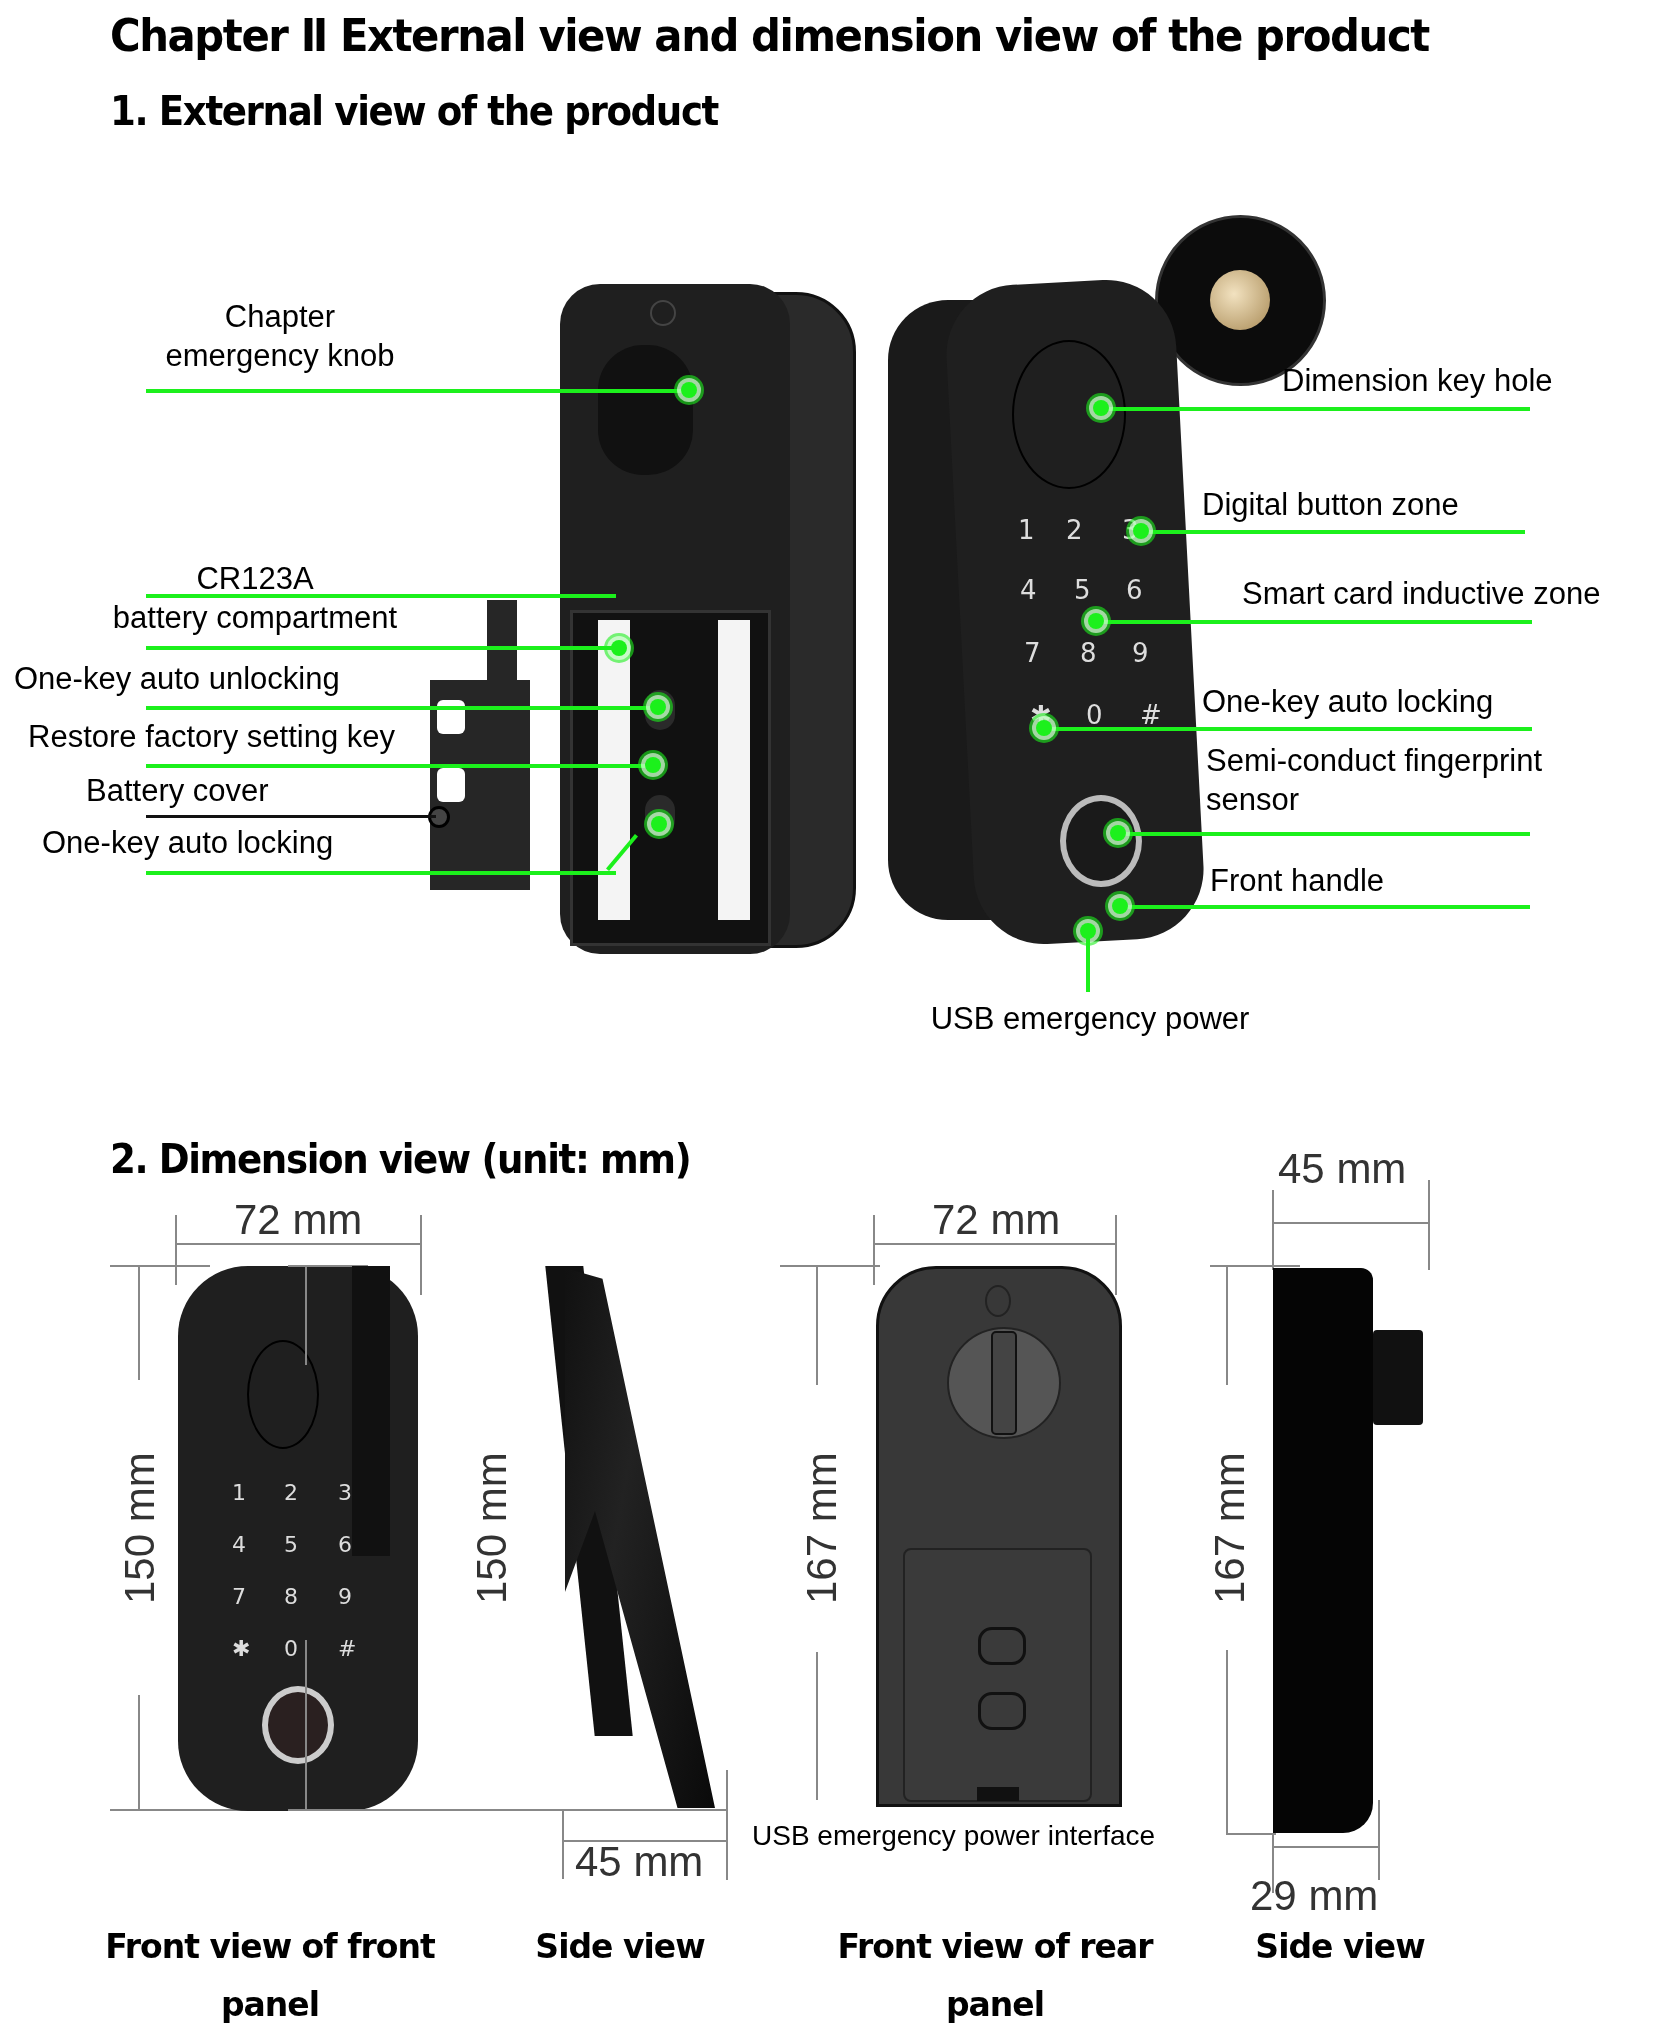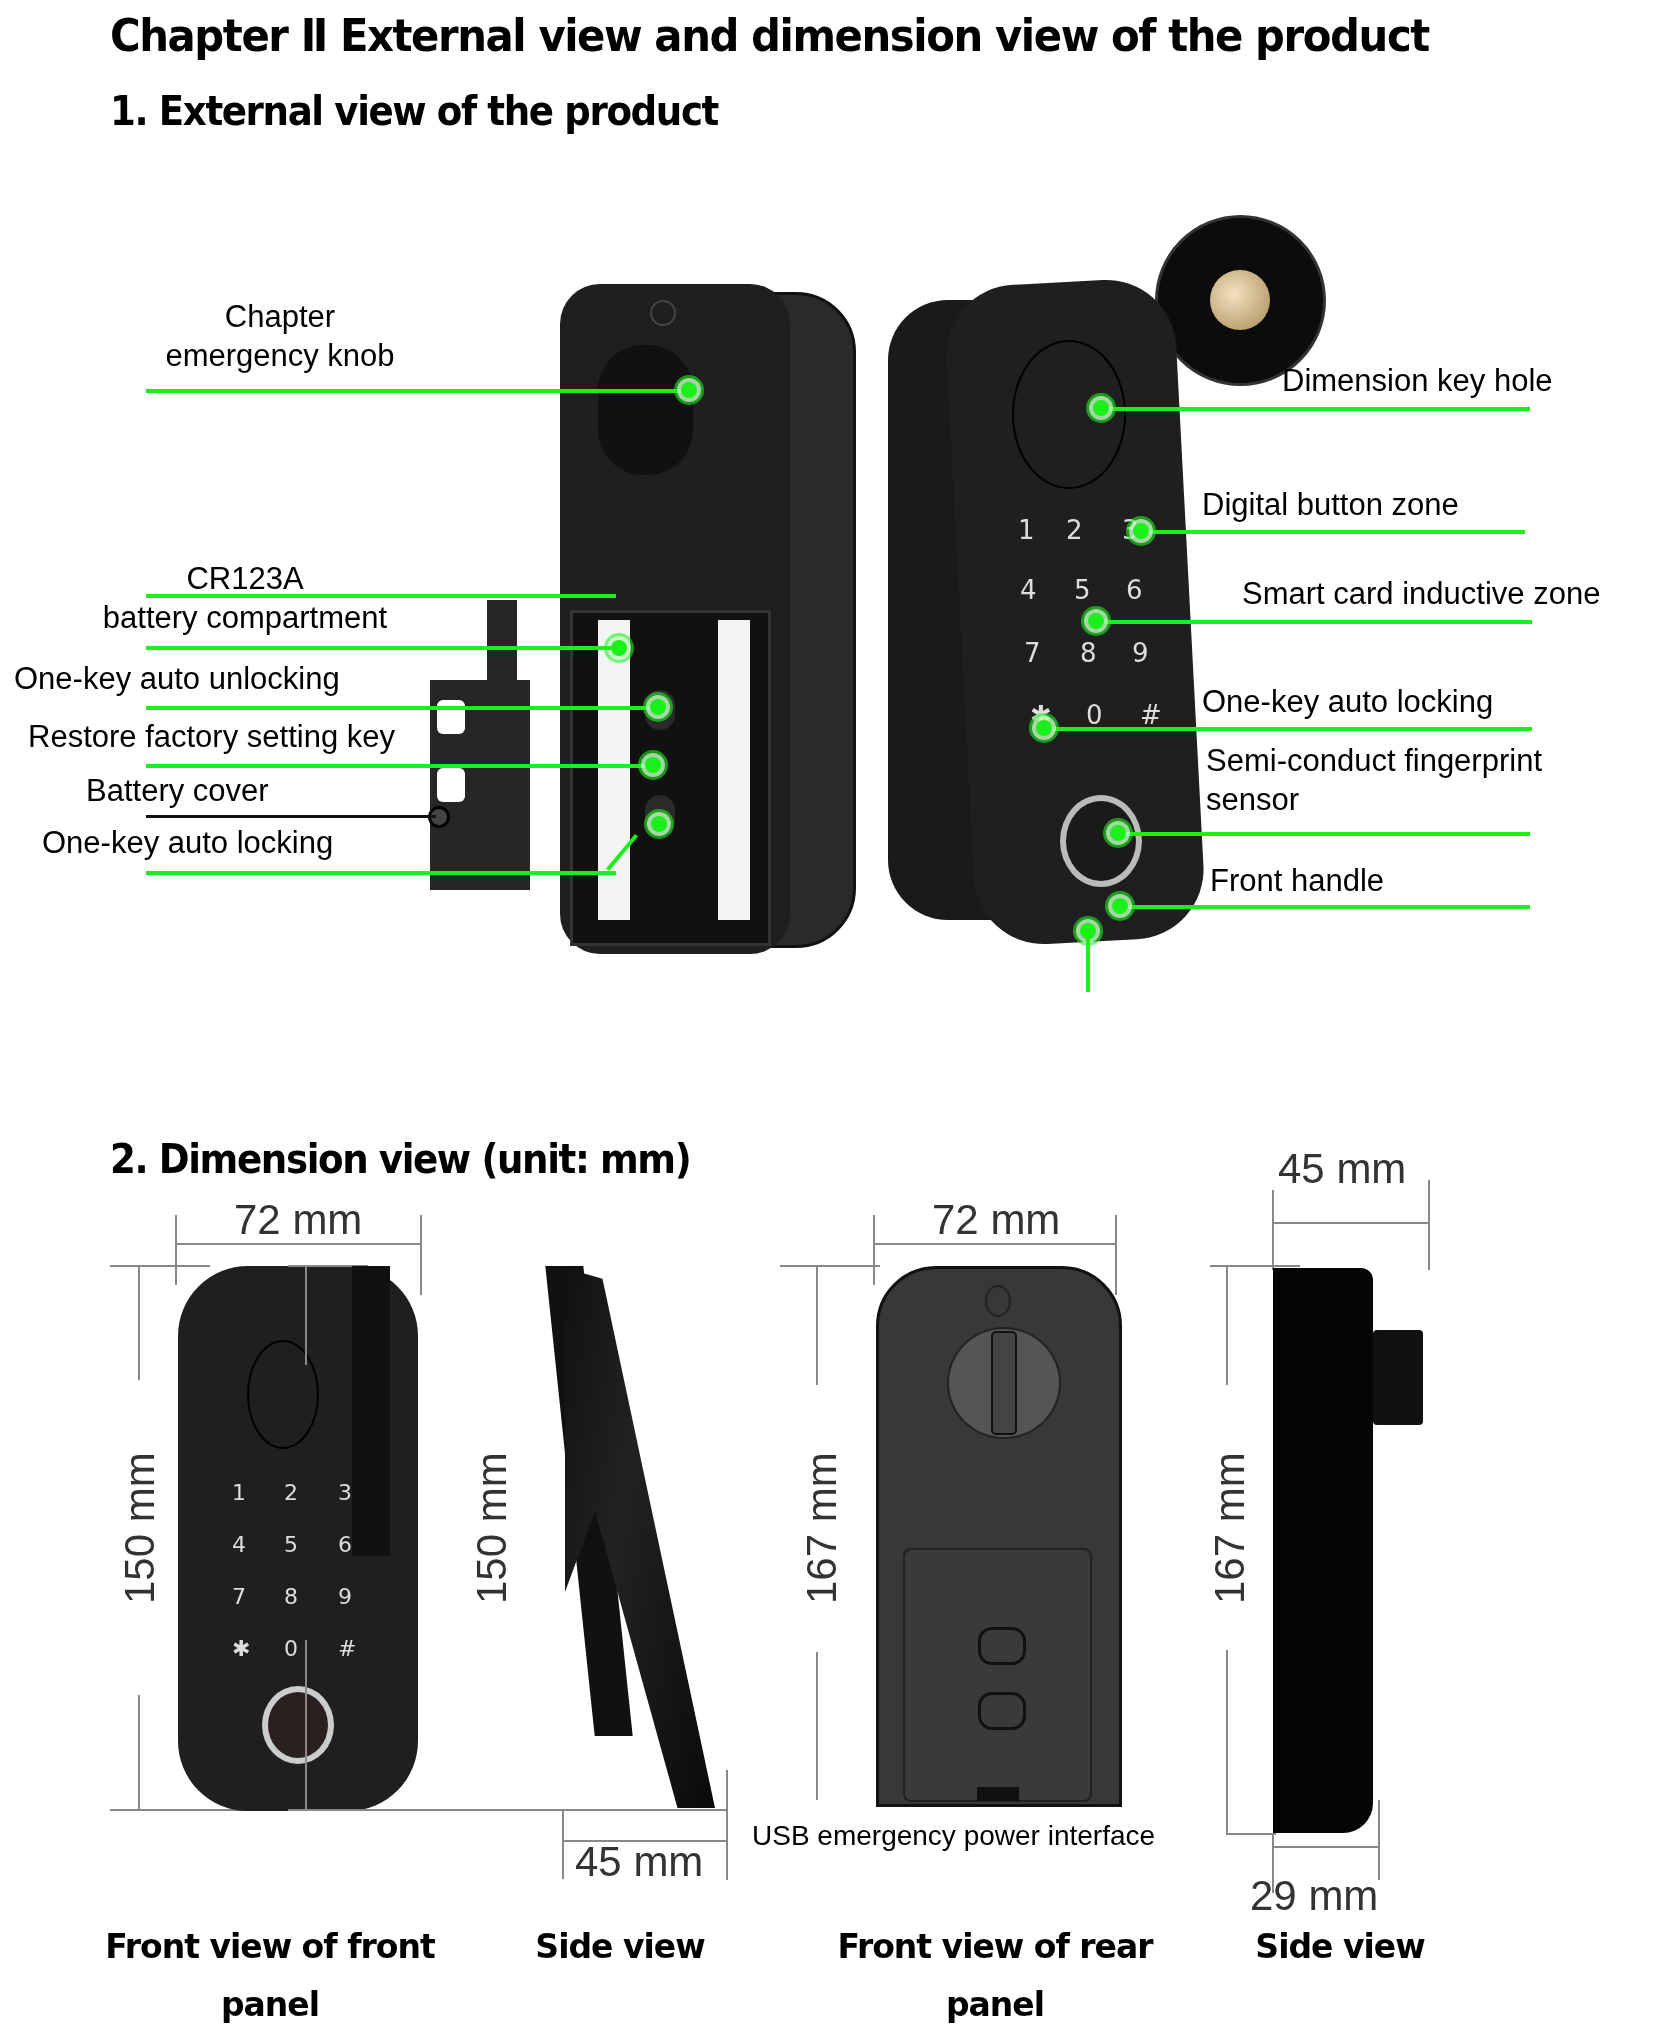--- a/index.html
+++ b/index.html
@@ -44,21 +44,21 @@
   <div class="abs" style="left:428px;top:806px;width:16px;height:16px;border-radius:50%;border:3px solid #000;background:#444;"></div>
 </div>
 
 <div class="abs lbl center" style="left:150px;top:298px;width:260px;">
   <div>Chapter</div>
   <div>emergency knob</div>
 </div>
 <div class="gline" style="left:146px;top:389px;width:540px;"></div>
 <div class="dot" style="left:681px;top:382px;"></div>
 
-<div class="abs lbl center" style="left:90px;top:560px;width:310px;">
+<div class="abs lbl center" style="left:100px;top:560px;width:310px;">
   <div>CR123A</div>
   <div>battery compartment</div>
 </div>
 <div class="gline" style="left:146px;top:594px;width:470px;"></div>
 <div class="dot" style="left:611px;top:640px;"></div>
 <div class="gline" style="left:146px;top:646px;width:470px;"></div>
 
 <div class="abs lbl" style="left:14px;top:660px;">One-key auto unlocking</div>
 <div class="gline" style="left:146px;top:706px;width:510px;"></div>
 <div class="dot" style="left:650px;top:699px;"></div>
@@ -122,20 +122,21 @@
 <div class="gline" style="left:1118px;top:832px;width:412px;"></div>
 <div class="dot" style="left:1110px;top:825px;"></div>
 
 <div class="abs lbl" style="left:1210px;top:862px;">Front handle</div>
 <div class="gline" style="left:1120px;top:905px;width:410px;"></div>
 <div class="dot" style="left:1112px;top:898px;"></div>
 
 <div class="dot" style="left:1080px;top:923px;"></div>
 <div class="gvline" style="left:1086px;top:930px;height:62px;"></div>
 <div class="abs lbl center" style="left:900px;top:1000px;width:380px;">
+  <div>USB emergency power</div>
 </div>
 
 <div class="abs h2" style="left:110px;top:1136px;">2. Dimension view (unit: mm)</div>
 
 <div>
   <div class="dimv" style="left:175px;top:1215px;height:70px;"></div>
   <div class="dimv" style="left:420px;top:1215px;height:80px;"></div>
   <div class="dimh" style="left:175px;top:1243px;width:245px;"></div>
   <div class="dimtxt" style="left:234px;top:1196px;">72 mm</div>
   <div class="dimh" style="left:110px;top:1265px;width:100px;"></div>

